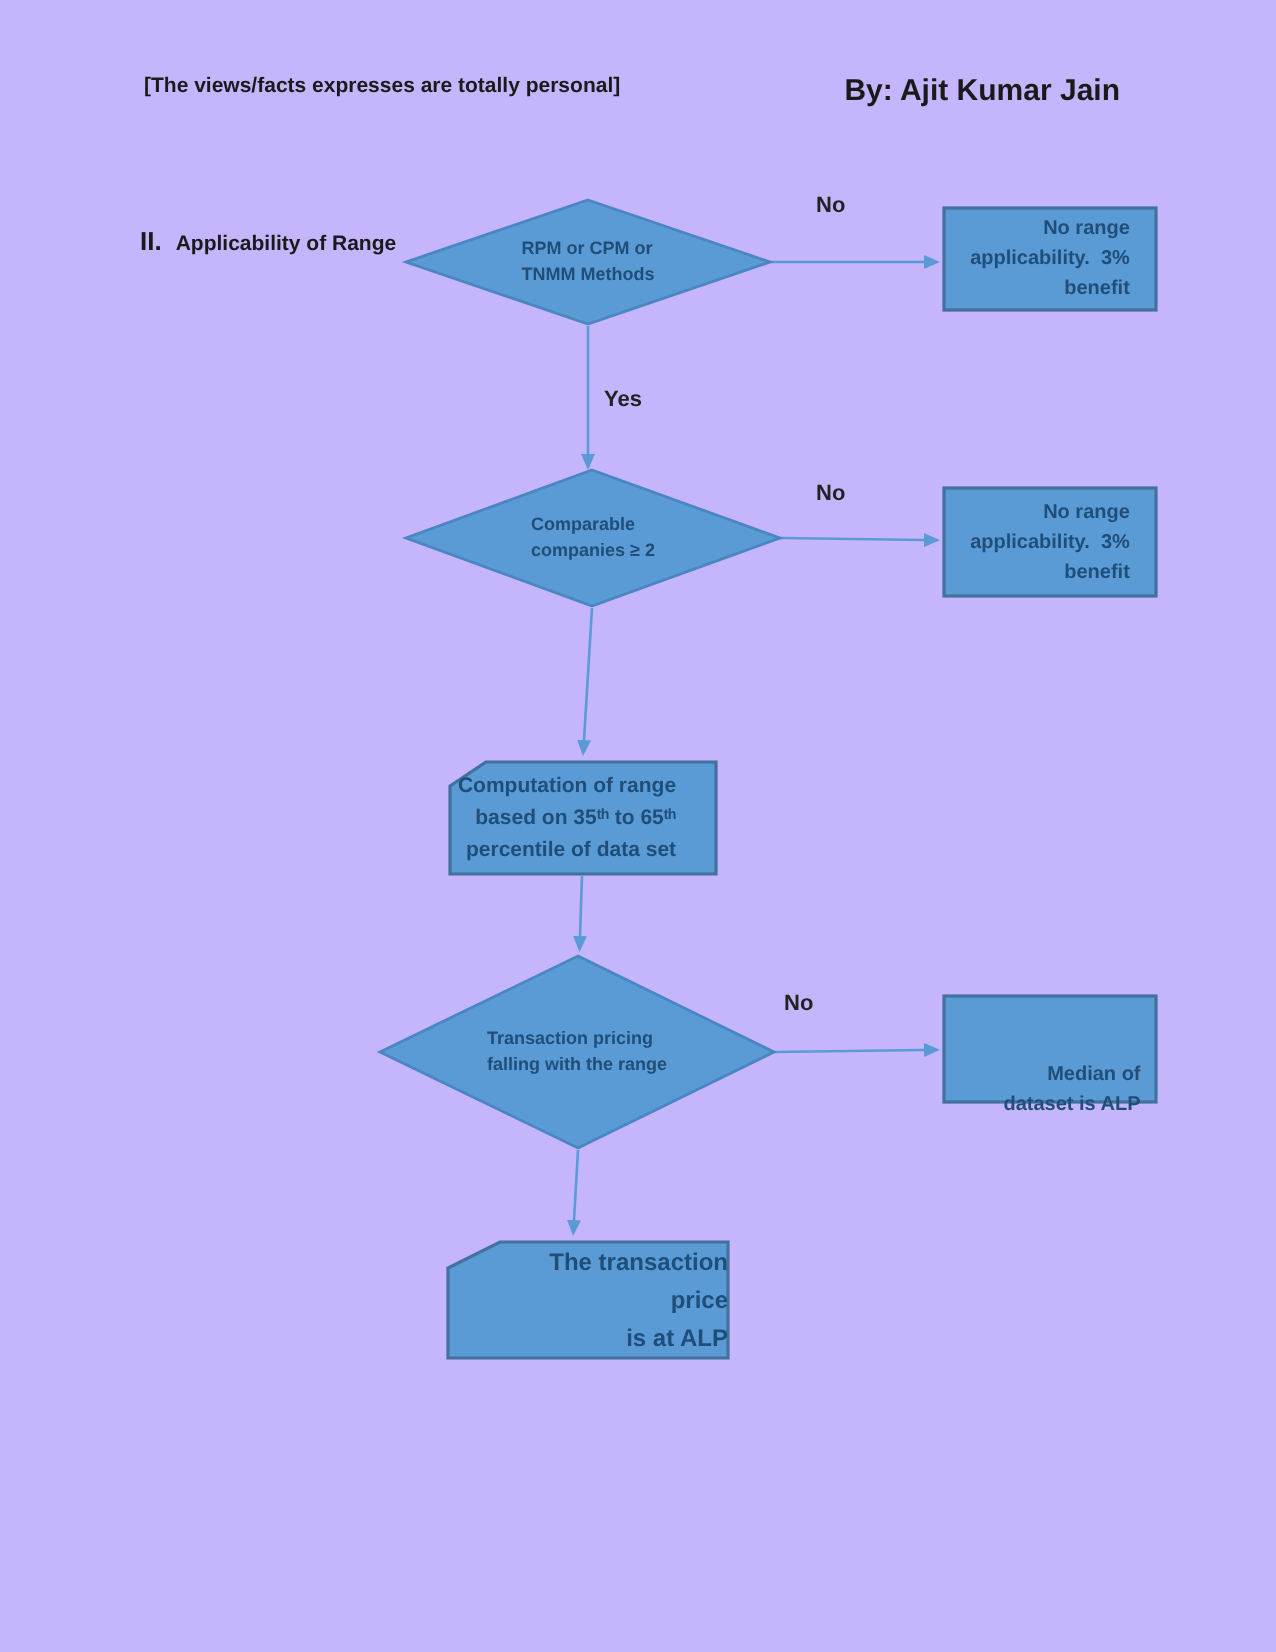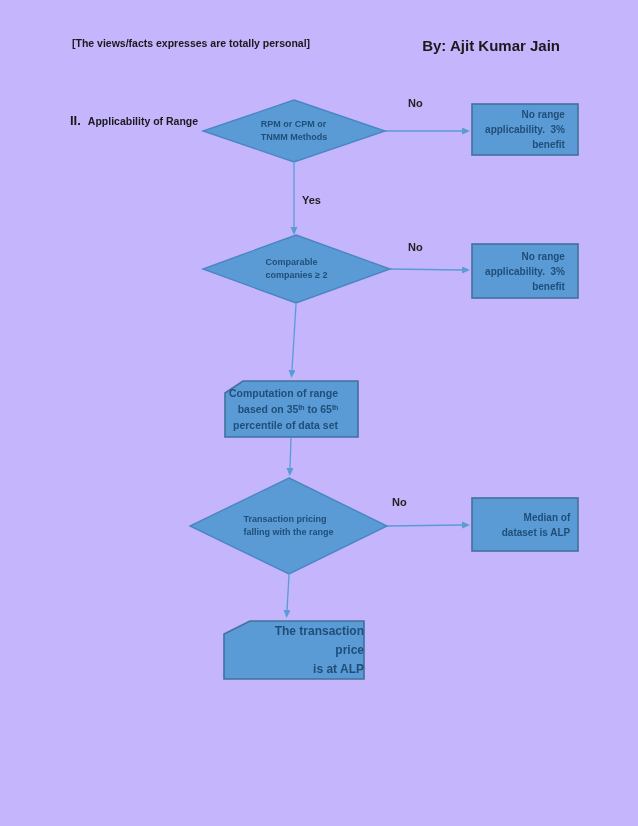--- a/index.html
+++ b/index.html
@@ -42,21 +42,21 @@
     white-space: pre-wrap; text-align: right;
     pointer-events: none;
   }
   .shape-label.align-left { text-align: left; }
   .lbl-d1 { left: 203px; top: 100px; width: 182px; height: 62px; font-size: 9px;   line-height: 13px; }
   .lbl-o1 { left: 472px; top: 104px; width: 106px; height: 51px; font-size: 10px;  line-height: 15px; }
   .lbl-d2 { left: 203px; top: 235px; width: 187px; height: 68px; font-size: 9px;   line-height: 13px; }
   .lbl-o2 { left: 472px; top: 244px; width: 106px; height: 54px; font-size: 10px;  line-height: 15px; }
   .lbl-p1 { left: 225px; top: 381px; width: 117px; height: 56px; font-size: 10.5px;line-height: 16px; }
   .lbl-d3 { left: 190px; top: 478px; width: 197px; height: 96px; font-size: 9px;   line-height: 13px; }
-  .lbl-o3 { left: 472px; top: 498px; width: 128px; height: 53px; font-size: 10px;  line-height: 15px; }
+  .lbl-o3 { left: 472px; top: 518px; width: 128px; height: 53px; font-size: 10px;  line-height: 15px; }
   .lbl-r1 { left: 224px; top: 621px; width: 140px; height: 58px; font-size: 12px;  line-height: 19px; padding-left: 48px; }
 
   
   .edge-label {
     font-size: 11px; font-weight: 600; color: #222222;
   }
   .lbl-no1 { left: 408px; top: 97px;  }
   .lbl-yes { left: 302px; top: 194px; }
   .lbl-no2 { left: 408px; top: 241px; }
   .lbl-no3 { left: 392px; top: 496px; }

